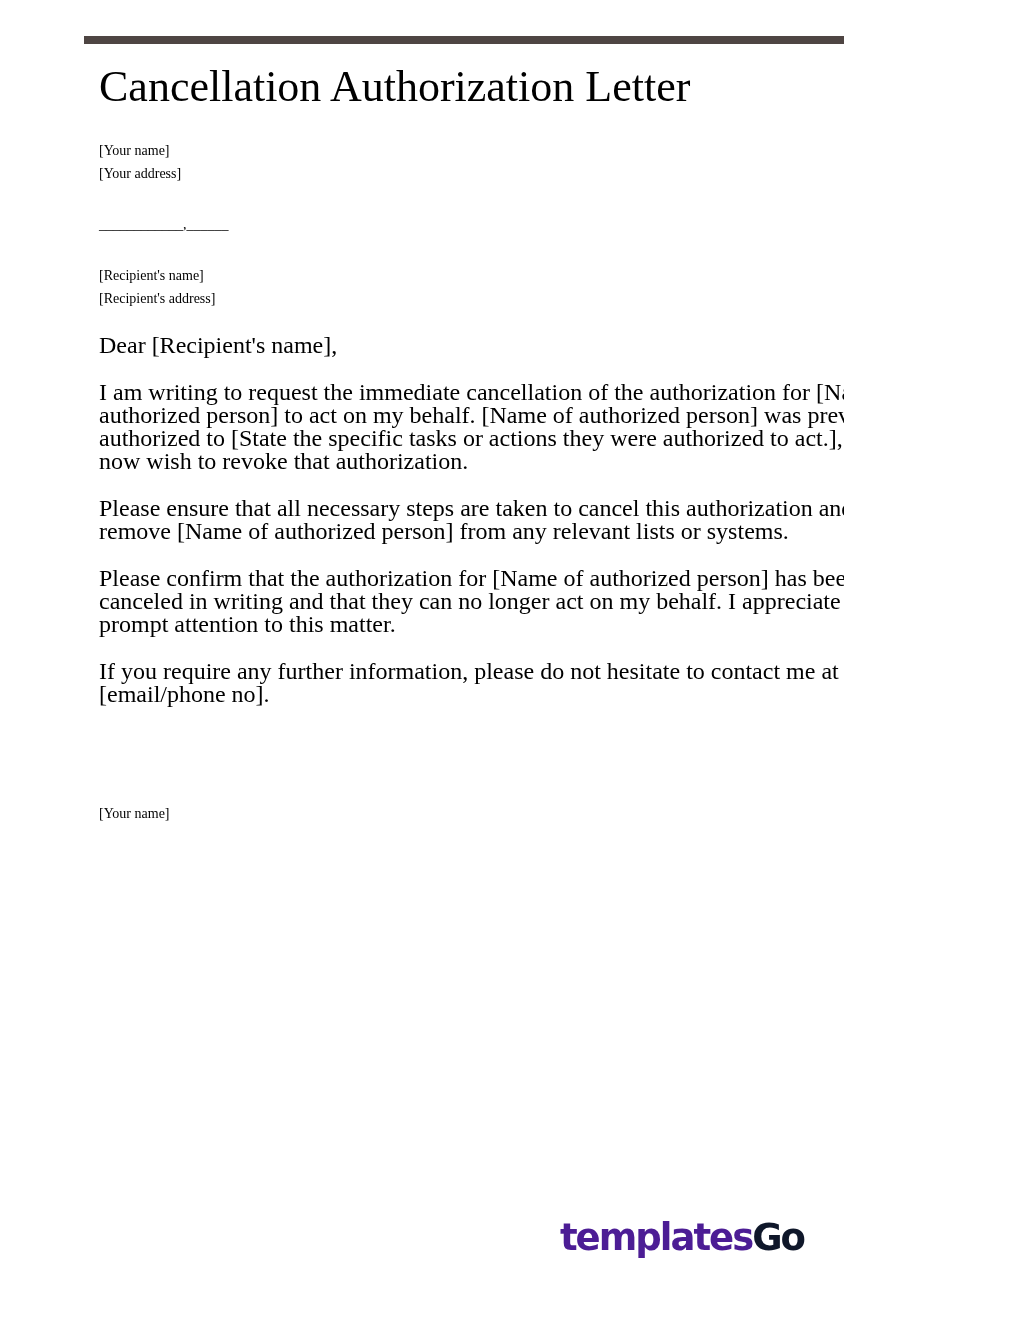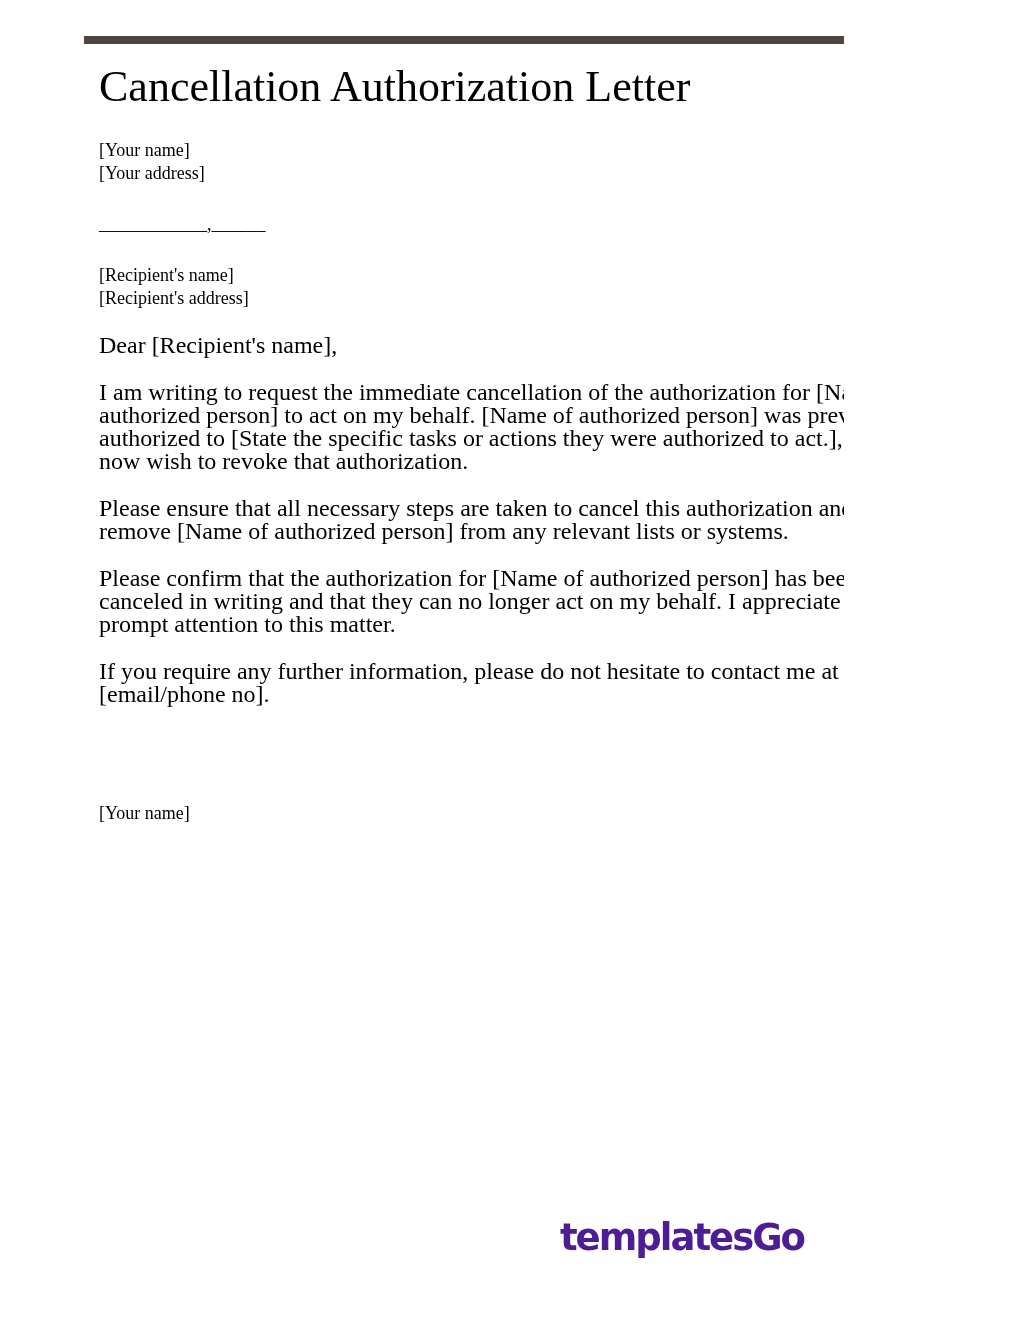--- a/index.html
+++ b/index.html
@@ -30,21 +30,21 @@
     width: 812px;
   }
   h1.doc-title {
     font-size: 44px;
     font-weight: 400;
     line-height: 1.15;
     margin: 0 0 26px 0;
     letter-spacing: 0px;
   }
   .line {
-    font-size: 18px;
+    font-size: 14px;
     line-height: 23px;
     margin: 0;
   }
   .block {
     margin-top: 28px;
   }
   .date-block {
     margin-top: 28px;
   }
   .para {
@@ -103,16 +103,16 @@
     <p class="para">If you require any further information, please do not hesitate to contact me at [email/phone no].</p>
 
 
     <div class="signature-block">
       <p class="line">[Your name]</p>
     </div>
 
   </div>
 
   <div class="logo">
-    <span style="color: #4c1d95;">templates</span><span class="accent" style="color: #4c1d95;">Go</span>
+    <span style="color: #4c1d95;">templates</span><span class="accent" style="color: #0f172a;">Go</span>
   </div>
 
 </div>
 
 </body></html>

